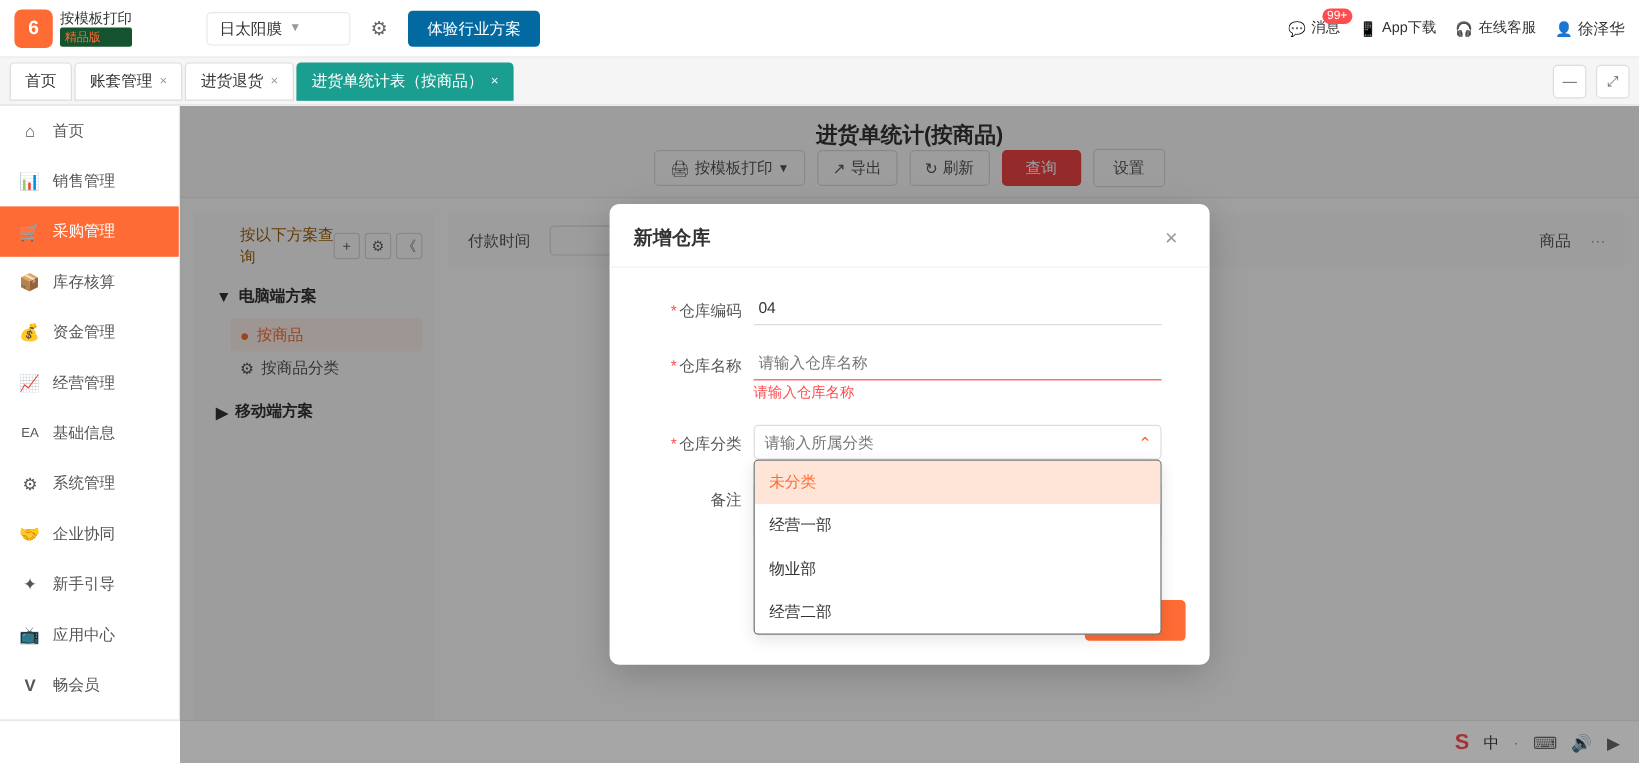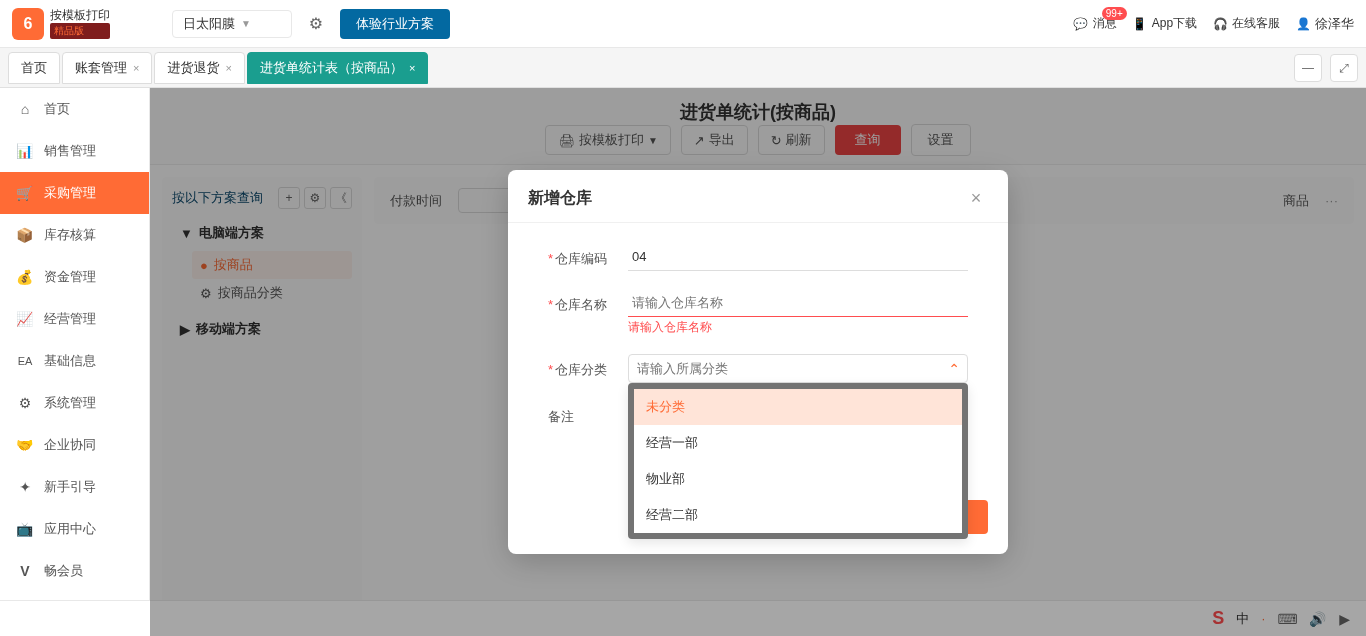--- a/index.html
+++ b/index.html
@@ -23,21 +23,21 @@
       gap: 6px;
     }
     .logo-icon {
       width: 32px; height: 32px;
       background: #ff6b35;
       border-radius: 6px;
       display: flex; align-items: center; justify-content: center;
       color: #fff; font-weight: bold; font-size: 16px;
     }
     .logo-text { font-size: 12px; color: #333; line-height: 1.3; }
-    .logo-badge { font-size: 10px; color: #ff6b35; background: #7f1d1d; padding: 1px 4px; border-radius: 2px; }
+    .logo-badge { font-size: 10px; color: #ff6b35; background: #14532d; padding: 1px 4px; border-radius: 2px; }
     .store-selector {
       display: flex; align-items: center; gap: 6px;
       border: 1px solid #e8e8e8; border-radius: 4px;
       padding: 4px 10px; margin-left: 10px; cursor: pointer;
       color: #333; font-size: 13px; min-width: 120px;
     }
     .store-selector .arrow { color: #999; font-size: 10px; }
     .gear-btn {
       width: 32px; height: 32px; border: none; background: transparent;
       cursor: pointer; display: flex; align-items: center; justify-content: center;
@@ -182,21 +182,21 @@
     .left-panel {
       width: 200px;
       background: #fff;
       border-radius: 4px;
       padding: 10px;
     }
     .panel-header {
       display: flex; align-items: center; justify-content: space-between;
       margin-bottom: 10px;
     }
-    .panel-title { font-size: 13px; color: #0c4a6e; }
+    .panel-title { font-size: 13px; color: #a16207; margin-left: 28px; }
     .panel-actions { display: flex; gap: 4px; }
     .panel-icon-btn {
       width: 22px; height: 22px; border: 1px solid #ddd; background: #fff;
       border-radius: 3px; cursor: pointer; display: flex; align-items: center;
       justify-content: center; font-size: 12px; color: #666;
     }
     .tree-item {
       padding: 5px 8px; cursor: pointer; color: #555; font-size: 13px;
       display: flex; align-items: center; gap: 6px;
     }
@@ -259,21 +259,21 @@
       display: flex; align-items: center; justify-content: center;
     }
     .modal-body {
       padding: 20px 40px 16px;
     }
     .form-row {
       display: flex; align-items: flex-start; margin-bottom: 18px;
     }
     .form-label {
       width: 80px; color: #555; font-size: 13px;
-      padding-top: 7px; padding-right: 10px;
+      padding-top: 7px; text-align: right; padding-right: 10px;
       flex-shrink: 0;
     }
     .form-label .req { color: #ff4d4f; margin-right: 2px; }
     .form-input-wrap { flex: 1; position: relative; }
     .form-input {
       width: 100%; border: none; border-bottom: 1px solid #ddd;
       padding: 6px 4px; font-size: 13px; color: #333;
       outline: none;
     }
     .form-input.error-border { border-bottom: 1px solid #ff4d4f; }
@@ -288,21 +288,21 @@
     }
     .form-select-arrow {
       position: absolute; right: 8px; top: 50%; transform: translateY(-50%);
       color: #ff6b35; font-size: 14px; pointer-events: none;
     }
     .dropdown-list {
       position: absolute;
       top: 100%; left: 0;
       width: 100%;
       background: #fff;
-      border: 6px solid #737373;
+      border: 1px solid #737373;
       border-radius: 4px;
       box-shadow: 0 4px 12px rgba(0,0,0,0.1);
       z-index: 200;
       overflow: hidden;
     }
     .dropdown-item {
       padding: 9px 12px;
       font-size: 13px;
       color: #333;
       cursor: pointer;

